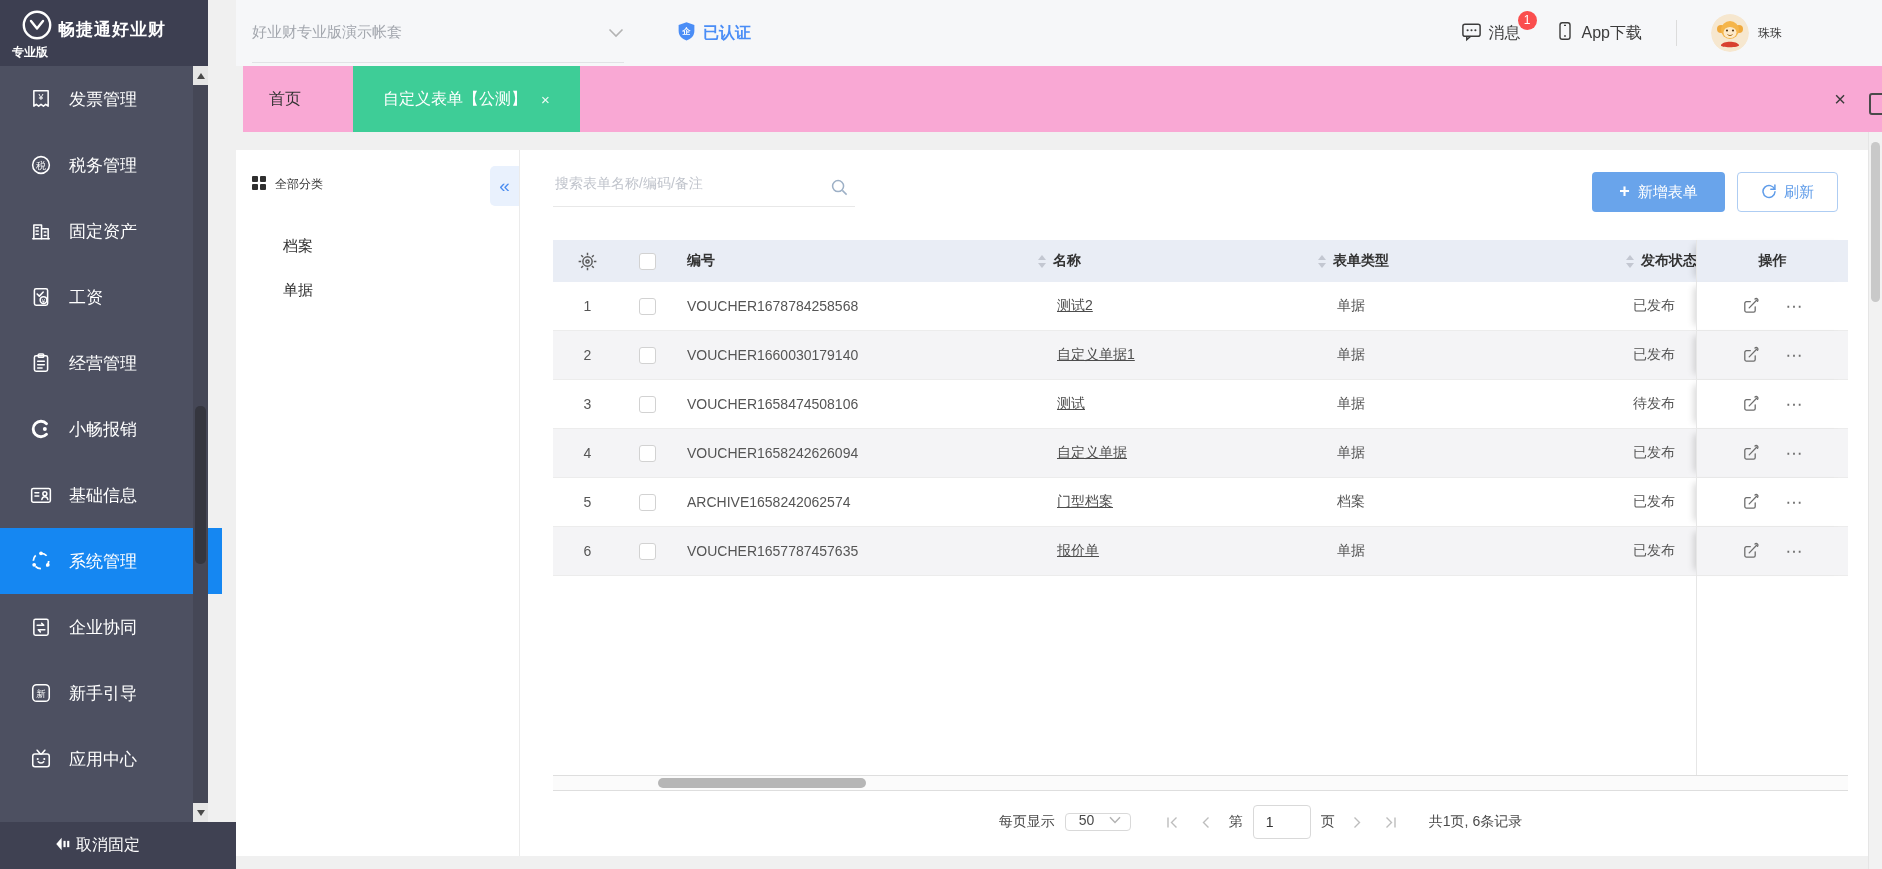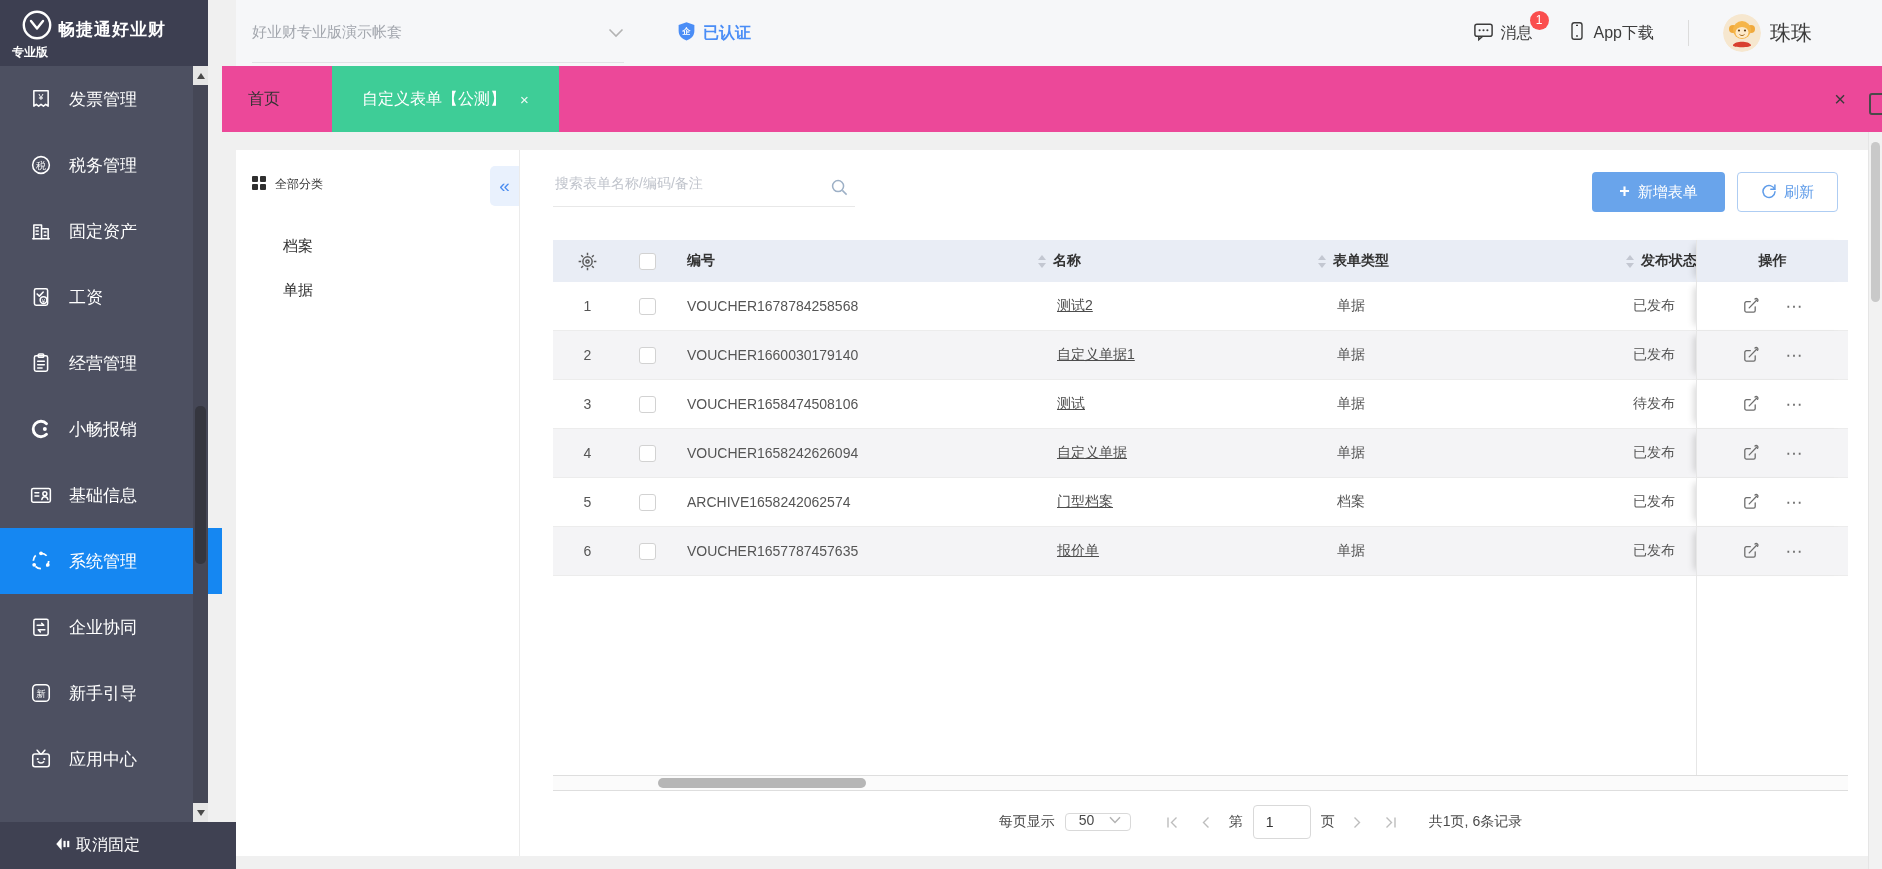--- a/index.html
+++ b/index.html
@@ -24,28 +24,28 @@
   .sarrow.bottom{bottom:0;}
   .tri-up{width:0;height:0;border-left:4px solid transparent;border-right:4px solid transparent;border-bottom:6px solid #4a4a4a;}
   .tri-down{width:0;height:0;border-left:4px solid transparent;border-right:4px solid transparent;border-top:6px solid #4a4a4a;}
   .sthumb{position:absolute;left:2px;width:11px;top:340px;height:158px;background:#35363f;border-radius:5px;}
   .sidebar-footer{position:absolute;left:0;bottom:0;width:236px;height:47px;background:#3f4152;display:flex;align-items:center;padding-left:54px;box-sizing:border-box;gap:4px;color:#fff;font-size:16px;cursor:pointer;}
   
   .topbar{position:absolute;left:236px;top:0;right:0;height:66px;background:#f6f7f9;display:flex;align-items:center;}
   .account-select{margin-left:16px;width:372px;height:58px;display:flex;align-items:center;justify-content:space-between;border-bottom:1px solid #e1e2e6;cursor:pointer;}
   .account-text{color:#a3a7ae;font-size:15px;}
   .verified{margin-left:52px;display:flex;align-items:center;gap:6px;color:#4a8df6;font-size:16px;font-weight:bold;cursor:pointer;}
-  .topbar-right{margin-left:auto;margin-right:70px;display:flex;align-items:center;gap:34px;}
+  .topbar-right{margin-left:auto;margin-right:100px;display:flex;align-items:center;gap:34px;}
   .tb-item{position:relative;display:flex;align-items:center;gap:7px;font-size:16px;color:#3c3c3c;cursor:pointer;}
   .badge{position:absolute;top:-10px;right:-16px;min-width:19px;height:19px;border-radius:10px;background:#fa4e4e;color:#fff;font-size:12px;display:flex;align-items:center;justify-content:center;padding:0 3px;box-sizing:border-box;}
   .vdiv{width:1px;height:26px;background:#dcdcdc;}
-  .tb-user{display:flex;align-items:center;gap:9px;font-size:21px;color:#3c3c3c;cursor:pointer;}
+  .tb-user{display:flex;align-items:center;gap:9px;font-size:12px;color:#3c3c3c;cursor:pointer;}
   .avatar{width:38px;height:38px;border-radius:50%;overflow:hidden;display:block;}
   
-  .tabbar{position:absolute;left:222px;top:66px;right:0;height:66px;background:#ec4899;overflow:hidden;z-index:4;}
+  .tabbar{position:absolute;left:243px;top:66px;right:0;height:66px;background:#f9a8d4;overflow:hidden;z-index:4;}
   .tabs{position:absolute;left:0;top:0;height:66px;display:flex;align-items:stretch;}
   .tab{display:flex;align-items:center;padding:0 26px;font-size:16px;color:#333;cursor:pointer;}
   .tab.active{background:#3ecd97;color:#fff;margin-left:26px;padding:0 30px;}
   .tab-close{margin-left:14px;font-size:15px;opacity:.92;}
   .tab-close-all{position:absolute;right:36px;top:0;height:66px;display:flex;align-items:center;font-size:20px;color:#3a3a3a;cursor:pointer;}
   .clipped-icon{position:absolute;right:-9px;top:27px;width:18px;height:18px;border:2px solid #4a4a4a;border-radius:3px;}
   
   .content{position:absolute;left:236px;top:132px;right:0;bottom:0;background:#f0f0f0;}
   .card{position:absolute;left:0;right:0;top:18px;bottom:13px;background:#fff;}
   

